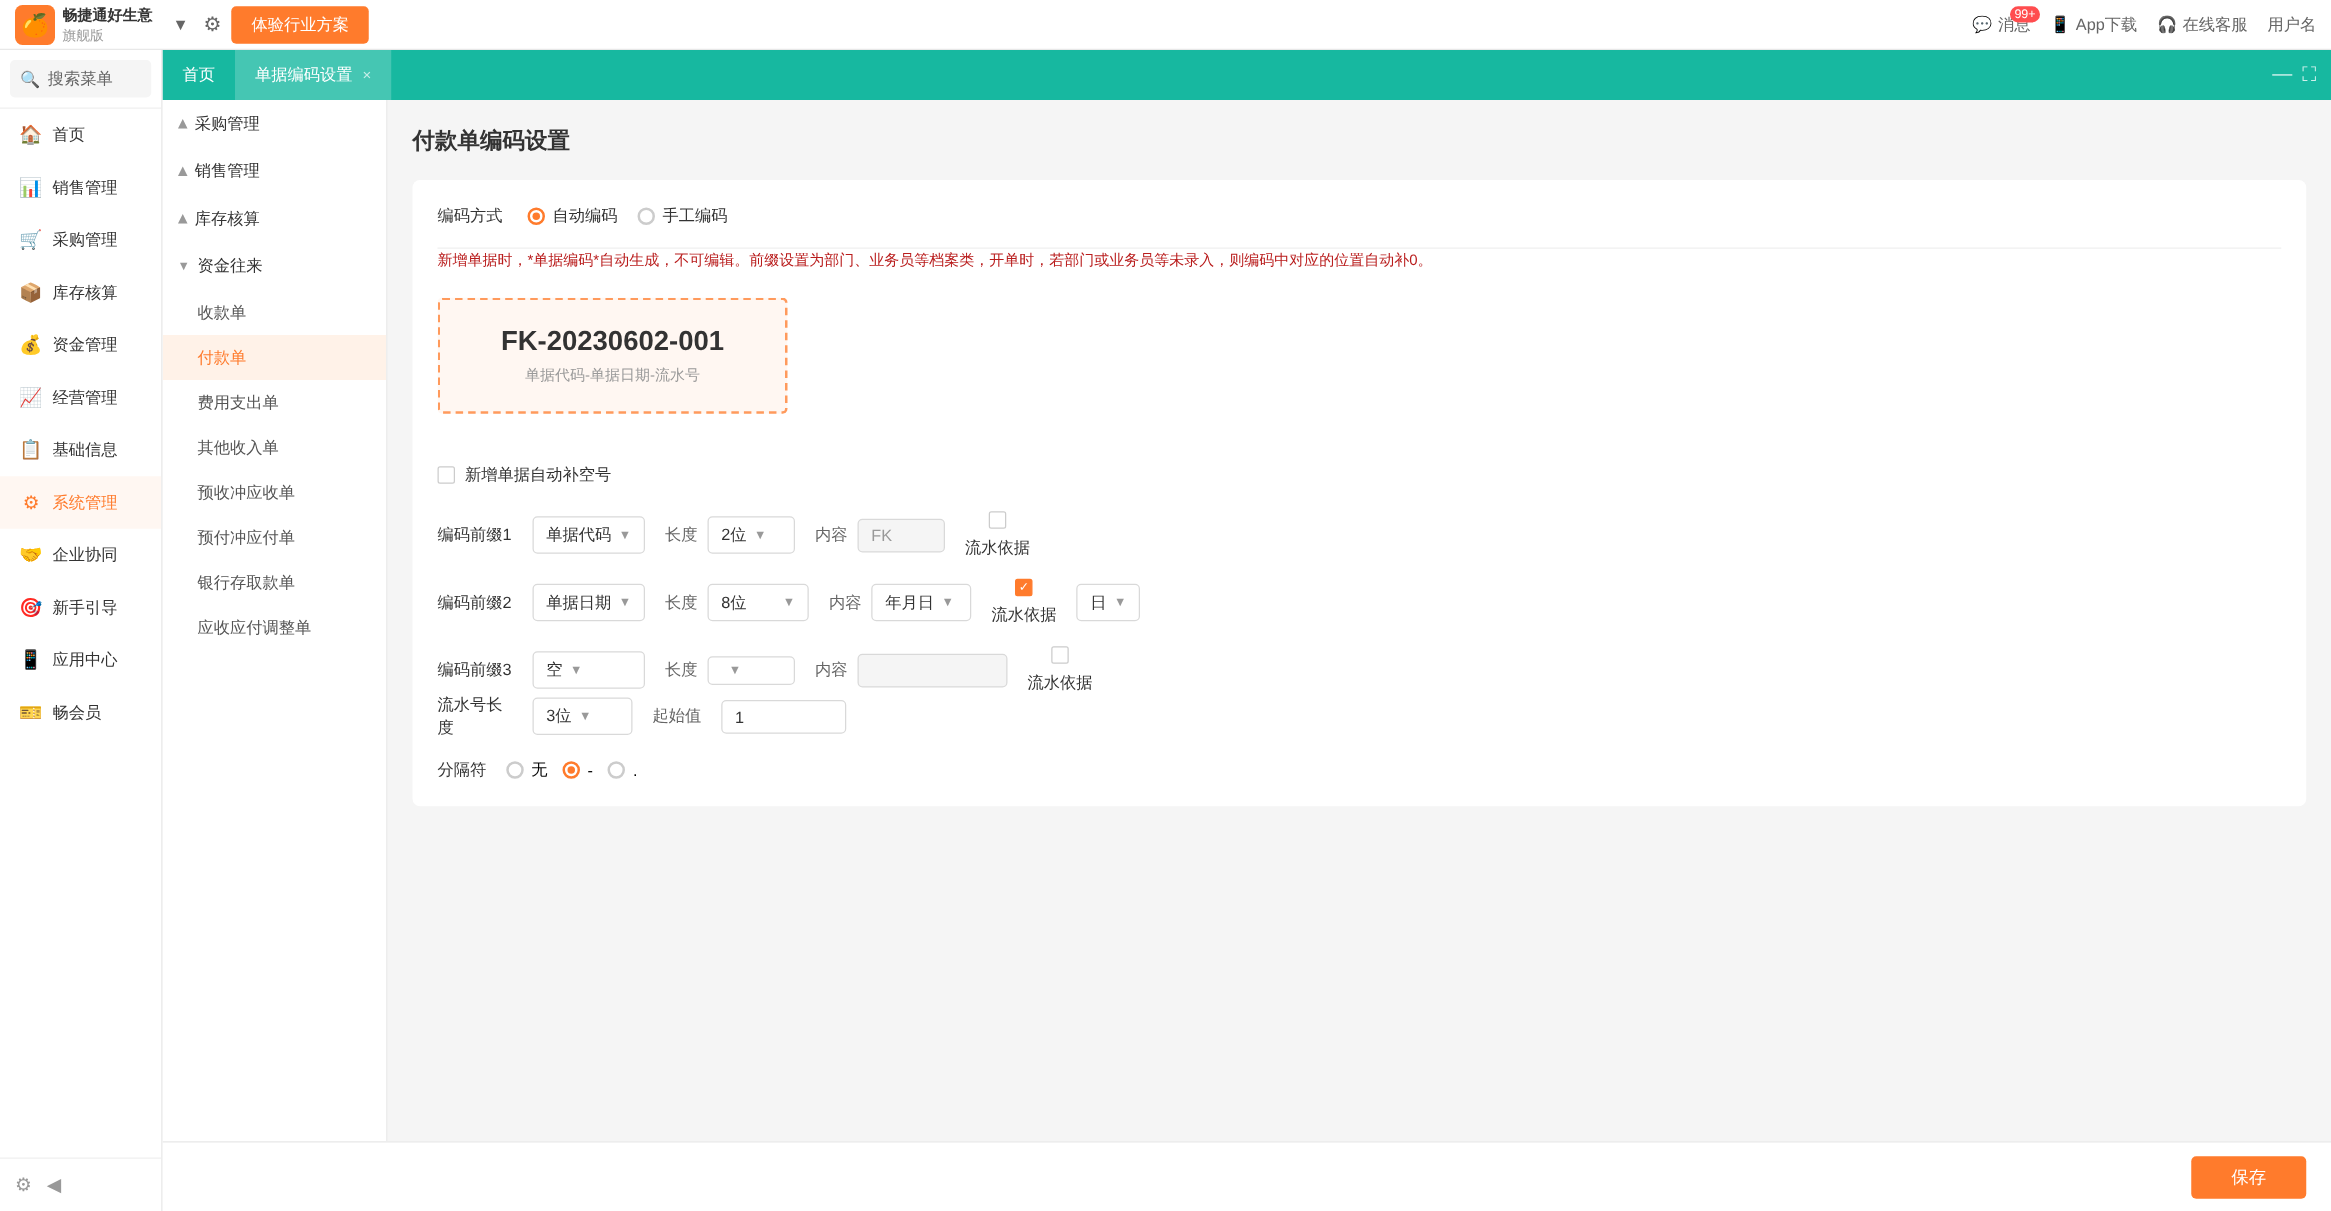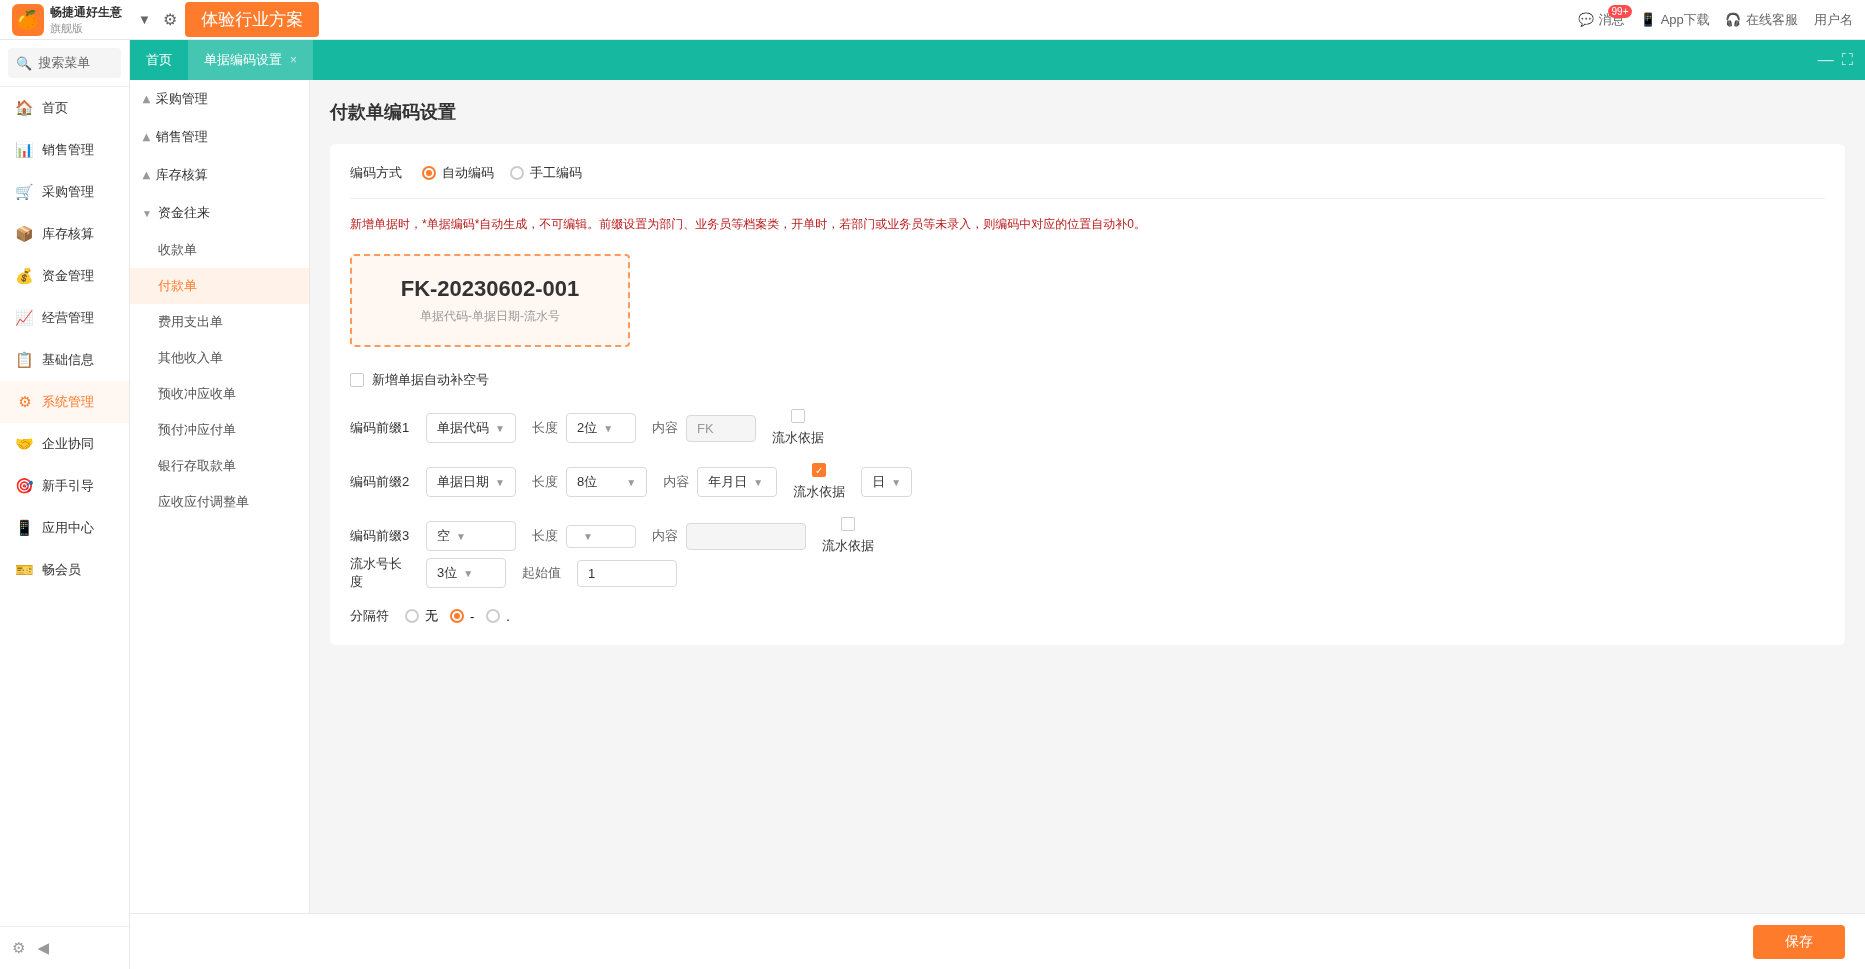--- a/index.html
+++ b/index.html
@@ -15,21 +15,21 @@
       padding: 0 12px;
       border-bottom: 1px solid #e8e8e8;
       flex-shrink: 0;
     }
     .topbar-left { display: flex; align-items: center; gap: 8px; }
     .topbar-brand { display: flex; align-items: center; gap: 6px; }
     .brand-icon { width: 32px; height: 32px; background: #ff7b2c; border-radius: 6px; display: flex; align-items: center; justify-content: center; color: white; font-size: 18px; }
     .topbar-nav { display: flex; align-items: center; gap: 4px; }
     .topbar-dropdown { display: flex; align-items: center; gap: 4px; color: #666; cursor: pointer; padding: 4px 8px; border-radius: 4px; }
     .topbar-settings { color: #666; cursor: pointer; font-size: 16px; }
-    .topbar-btn { background: #ff7b2c; color: white; border: none; padding: 6px 16px; border-radius: 4px; cursor: pointer; font-size: 17px; }
+    .topbar-btn { background: #ff7b2c; color: white; border: none; padding: 6px 16px; border-radius: 4px; cursor: pointer; font-size: 13px; }
     .topbar-right { display: flex; align-items: center; gap: 16px; }
     .topbar-msg { display: flex; align-items: center; gap: 4px; color: #666; cursor: pointer; position: relative; }
     .badge { background: #ff4d4f; color: white; font-size: 10px; padding: 1px 4px; border-radius: 8px; position: absolute; top: -6px; right: -8px; }
     .topbar-app { display: flex; align-items: center; gap: 4px; color: #666; cursor: pointer; }
     .topbar-service { display: flex; align-items: center; gap: 4px; color: #666; cursor: pointer; }
     .topbar-user { color: #666; cursor: pointer; font-size: 13px; }
 
     
     .main-layout { display: flex; flex: 1; overflow: hidden; }
 
@@ -113,21 +113,21 @@
     .page-title { font-size: 18px; color: #333; font-weight: 600; margin-bottom: 20px; }
 
     
     .form-card {
       background: #fff;
       border-radius: 6px;
       padding: 20px;
     }
 
     
-    .encoding-method { display: flex; align-items: center; gap: 20px; margin-bottom: 16px; padding-bottom: 16px; border-bottom: 1px solid #f0f0f0; }
+    .encoding-method { display: flex; align-items: center; gap: 20px; margin-bottom: 0; padding-bottom: 16px; border-bottom: 1px solid #f0f0f0; }
     .encoding-label { font-size: 13px; color: #333; }
     .radio-group { display: flex; align-items: center; gap: 16px; }
     .radio-item { display: flex; align-items: center; gap: 6px; cursor: pointer; font-size: 13px; color: #333; }
     .radio-circle {
       width: 14px; height: 14px; border-radius: 50%; border: 2px solid #ccc;
       display: flex; align-items: center; justify-content: center;
     }
     .radio-circle.checked { border-color: #ff7b2c; }
     .radio-circle.checked::after {
       content: ''; width: 6px; height: 6px; border-radius: 50%; background: #ff7b2c;
@@ -387,21 +387,21 @@
           
           <div class="info-text">新增单据时，*单据编码*自动生成，不可编辑。前缀设置为部门、业务员等档案类，开单时，若部门或业务员等未录入，则编码中对应的位置自动补0。</div>
 
           
           <div class="preview-box">
             <div class="preview-code">FK-20230602-001</div>
             <div class="preview-desc">单据代码-单据日期-流水号</div>
           </div>
 
           
-          <div class="checkbox-row" style="">
+          <div class="checkbox-row" style="margin-top:16px;">
             <div class="checkbox-box"></div>
             <span class="checkbox-label">新增单据自动补空号</span>
           </div>
 
           
           <div class="form-rows">
 
             <div class="form-row">
               <span class="form-row-label">编码前缀1</span>
               <div class="form-select">

